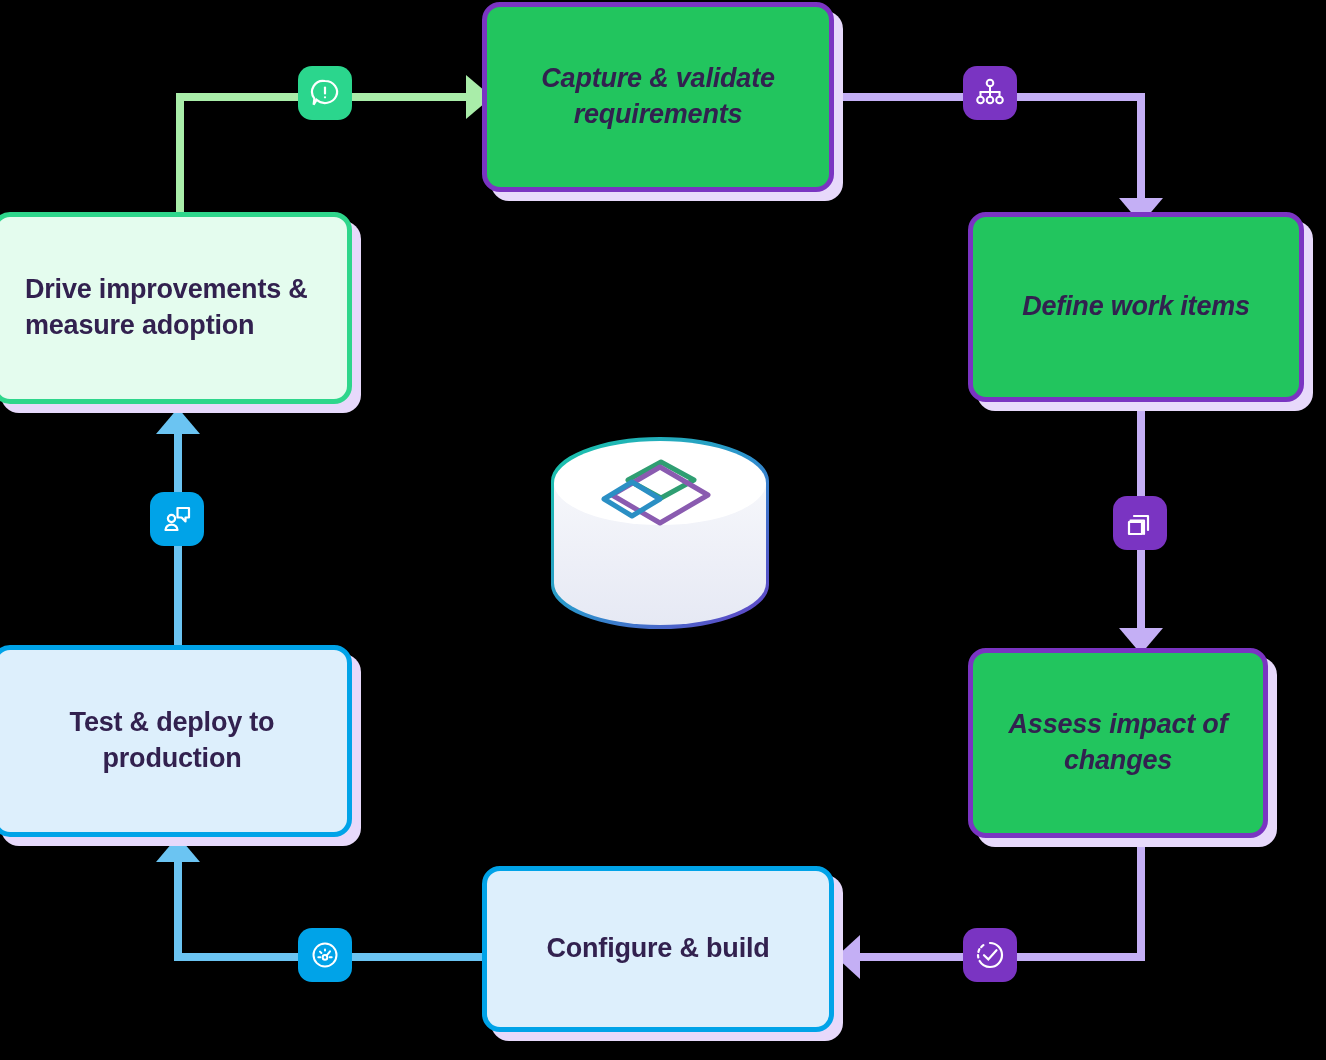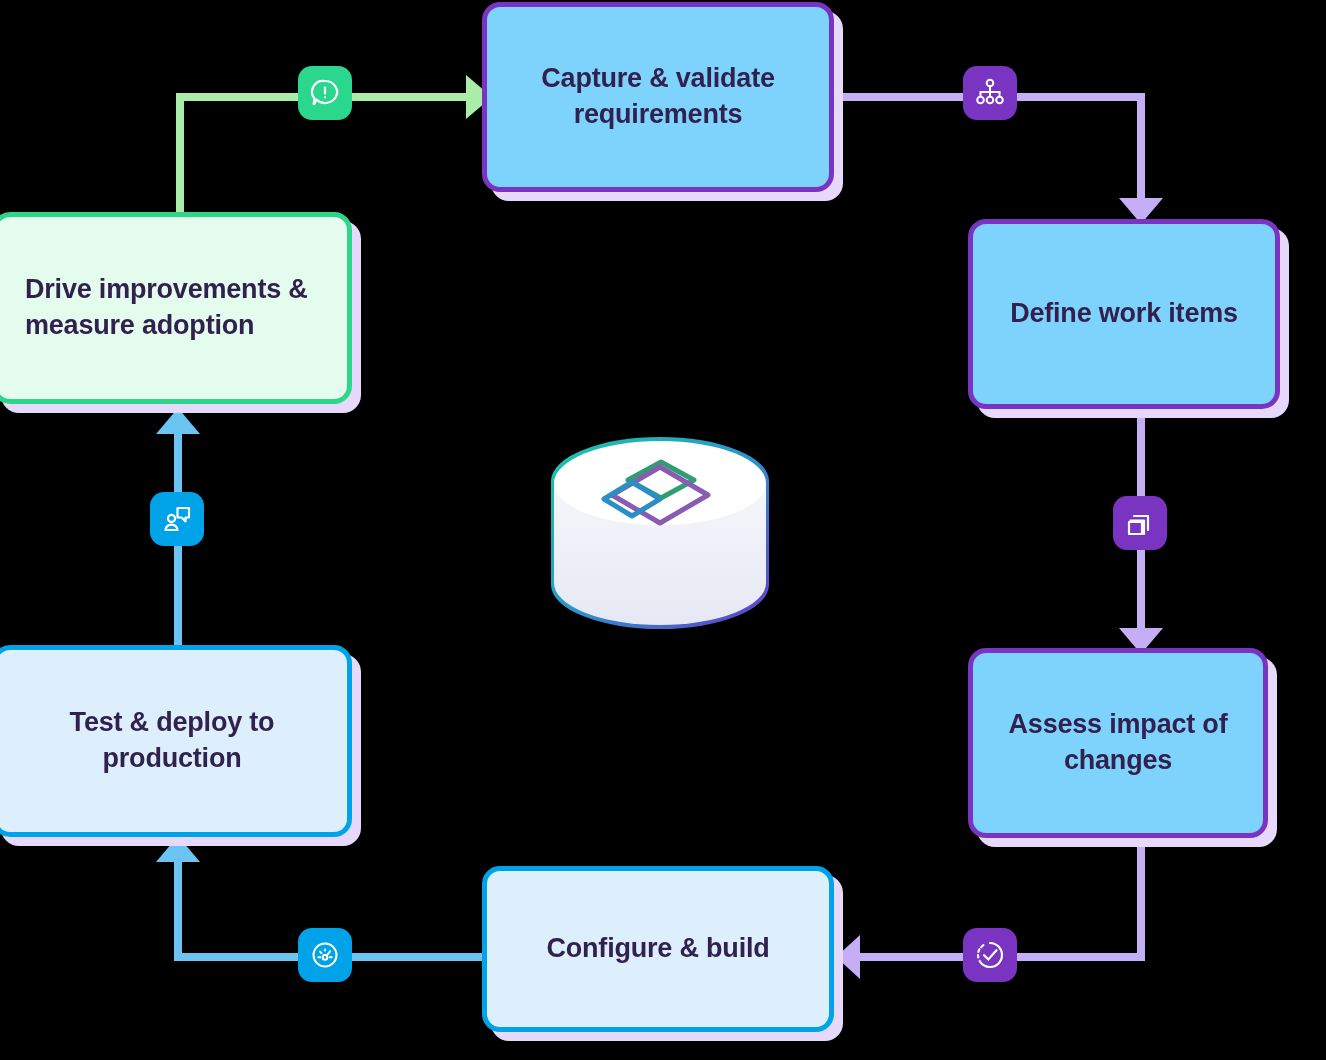--- a/index.html
+++ b/index.html
@@ -47,27 +47,27 @@
     font-weight: 700;
     line-height: 1.32;
     letter-spacing: -0.2px;
     color: #32214f;
     padding: 0 26px;
     box-sizing: border-box;
   }
   .node.center .label { text-align: center; }
   .node.left-align .label { text-align: left; padding-left: 28px; }
 
-  .node.purple { border-color: #7a34c2; background: #7dd3fc; }
+  .node.purple { border-color: #7a34c2; background: #22c55e; font-style: italic; }
   .node.green  { border-color: #2ed68b; background: #e4fcee; }
   .node.blue   { border-color: #00a3e8; background: #ddeffc; }
 
   
   #node-capture   { left: 482px; top: 2px;   width: 352px; height: 190px; }
-  #node-define    { left: 968px; top: 219px; width: 312px; height: 190px; }
+  #node-define    { left: 968px; top: 212px; width: 336px; height: 190px; }
   #node-assess    { left: 968px; top: 648px; width: 300px; height: 190px; }
   #node-configure { left: 482px; top: 866px; width: 352px; height: 166px; }
   #node-test      { left: -8px;  top: 645px; width: 360px; height: 192px; }
   #node-drive     { left: -8px;  top: 212px; width: 360px; height: 192px; }
 
   
   .badge {
     position: absolute;
     z-index: 5;
     width: 54px;

